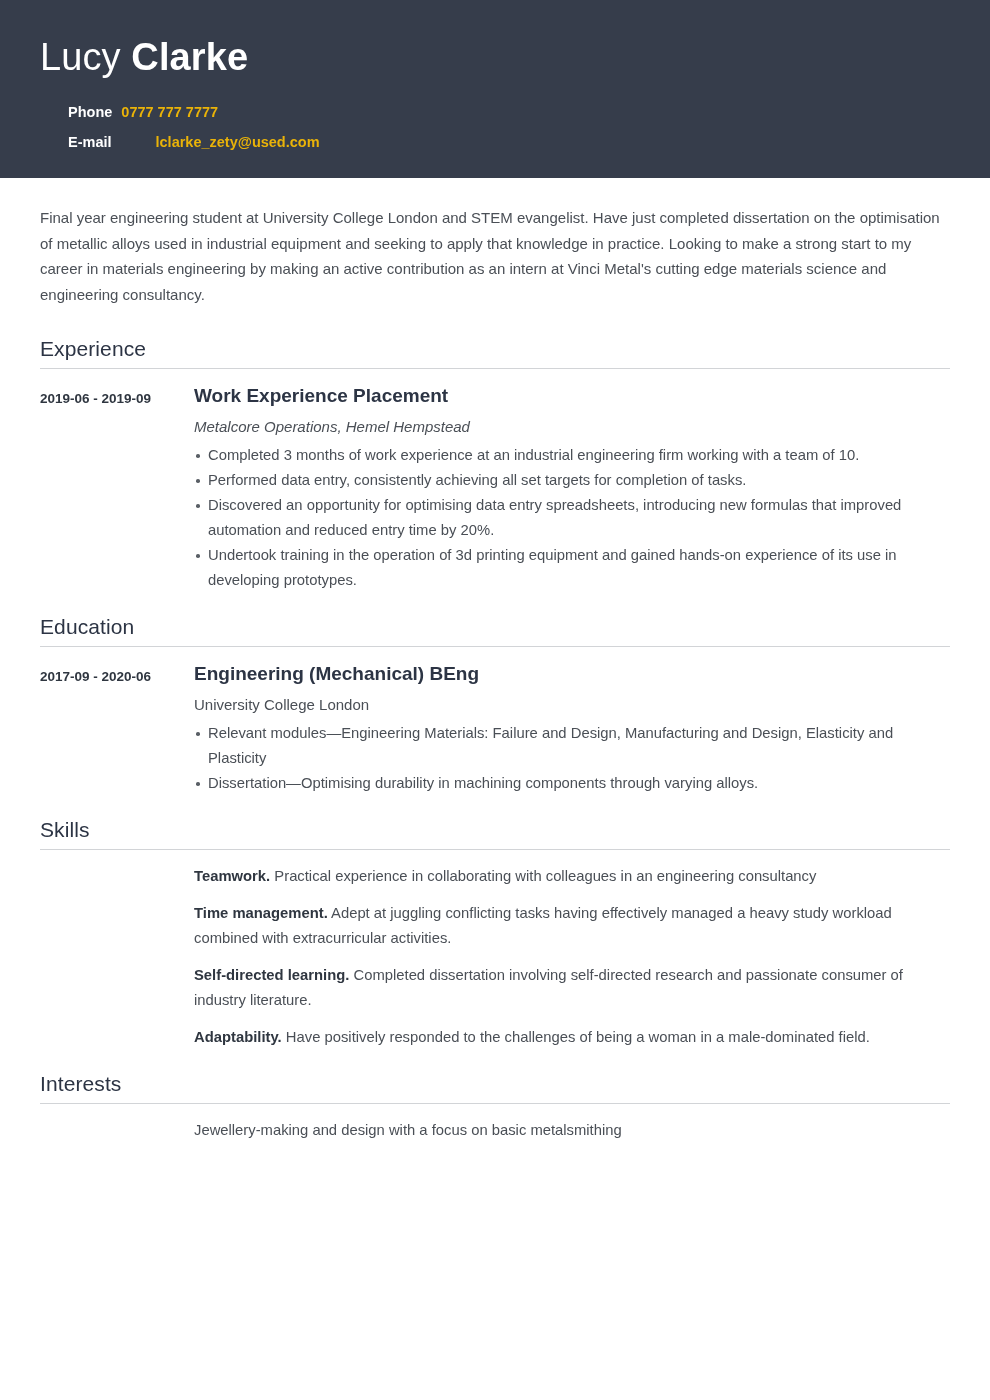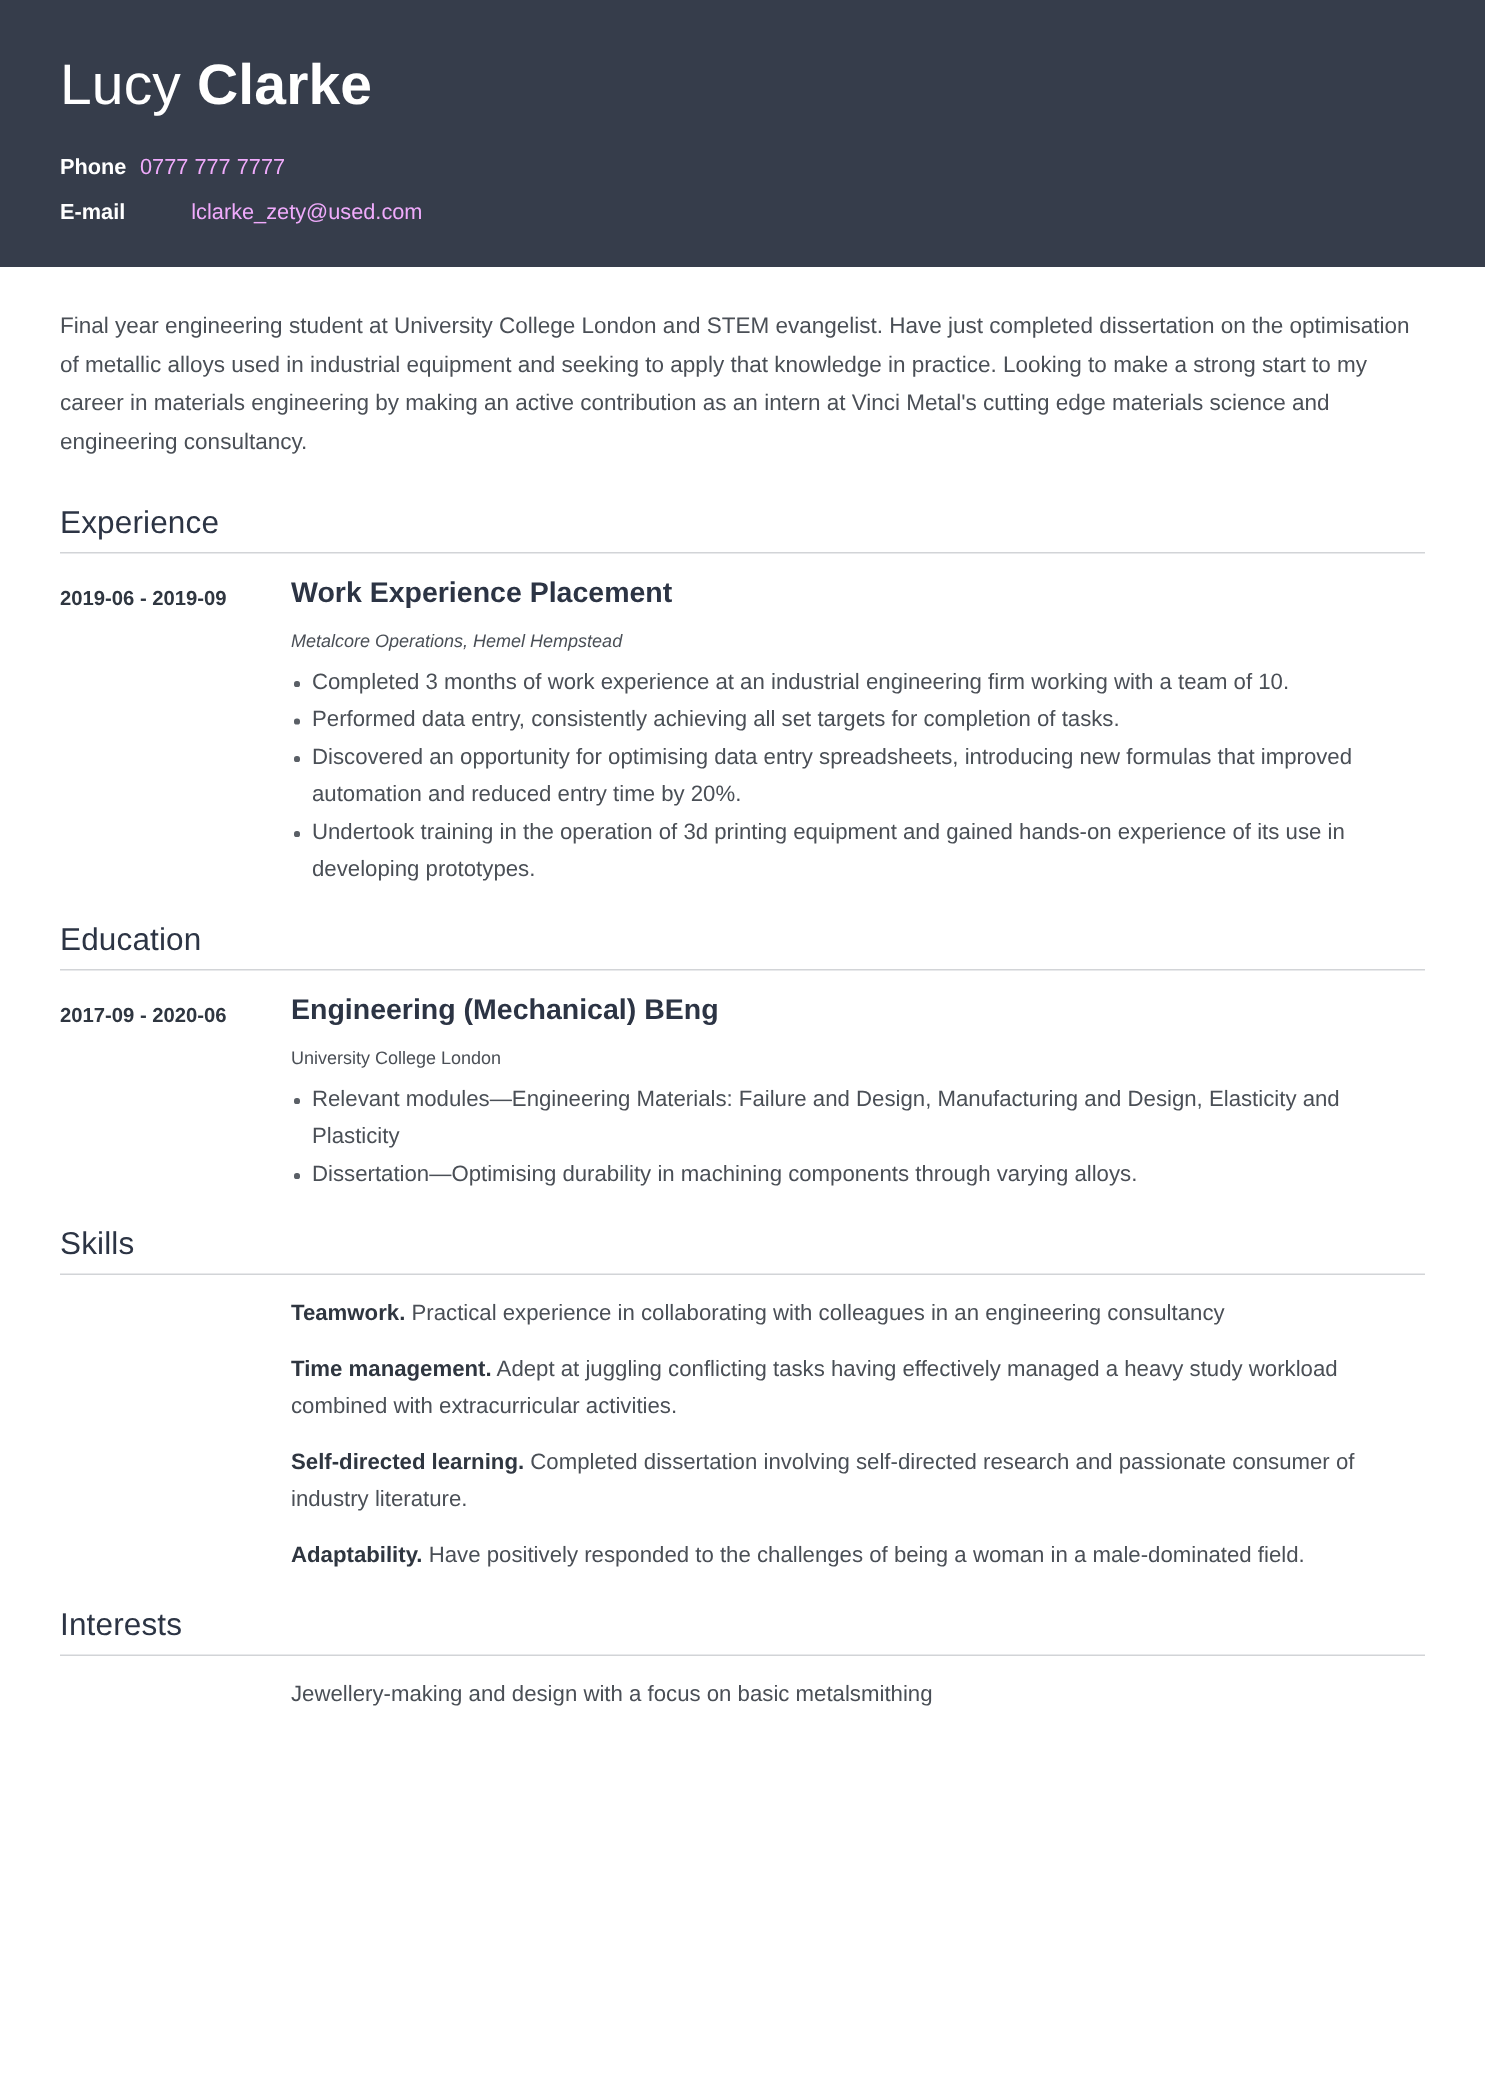--- a/index.html
+++ b/index.html
@@ -50,24 +50,25 @@
     font-size: 14.5px;
     line-height: 20px;
     color: #eceef1;
   }
   .contact-row:last-child { margin-bottom: 0; gap: 35px; }
   .contact-label {
     font-weight: 700;
     color: #ffffff;
     margin-right: 9px;
     white-space: nowrap;
+    margin-left: 28px;
   }
   .contact-value {
-    font-weight: 400;
-    color: #f0abfc;
+    font-weight: 700;
+    color: #eab308;
     white-space: nowrap;
   }
 
   
   .body-wrap {
     padding: 0 40px;
   }
 
   .summary {
     font-size: 15px;
@@ -120,21 +121,21 @@
 
   .entry-title {
     font-size: 19px;
     font-weight: 700;
     color: #2c3444;
     line-height: 26px;
     margin-bottom: 7px;
   }
 
   .entry-sub {
-    font-size: 12px;
+    font-size: 15px;
     line-height: 22px;
     color: #4a4f56;
     margin-bottom: 5px;
   }
   .entry-sub.italic { font-style: italic; }
 
   ul.bullets {
     list-style: none;
     margin: 0;
     padding: 0;

